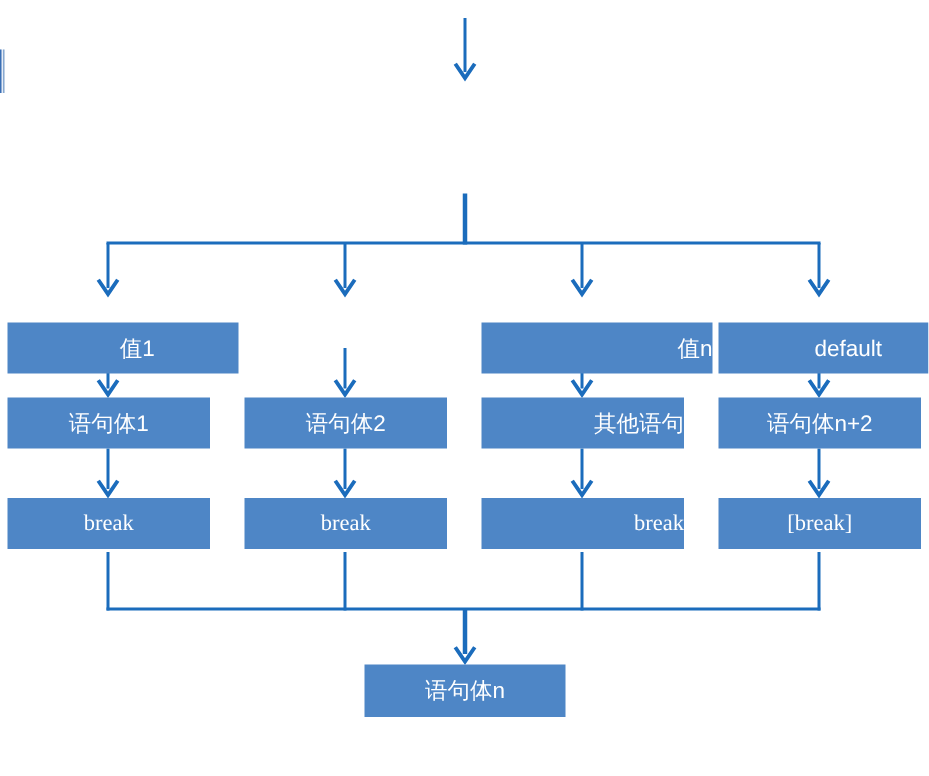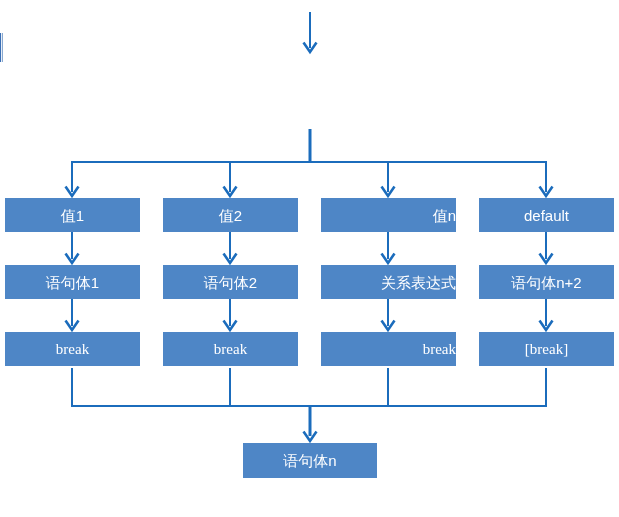--- a/index.html
+++ b/index.html
@@ -48,21 +48,21 @@
     line-height: 1;
   }
   .box {
     width: 135px;
     height: 34px;
   }
   .col-1 { left: 5px; }
   .col-2 { left: 163px; }
   .col-3 { left: 321px; justify-content: flex-end; }
   .col-4 { left: 479px; justify-content: center; }
-  .row-1 { top: 198px; }
+  .row-1 { top: 215px; padding-left: 19px; }
   .row-2 { top: 265px; }
   .row-3 { top: 332px; font-family: Liberation Serif, serif; }
   .diamond {
     left: 230px;
     top: 54px;
     width: 160px;
     height: 76px;
     clip-path: polygon(50% 0, 100% 50%, 50% 100%, 0 50%);
   }
   .end-box {
@@ -140,38 +140,35 @@
       <path class="ln" d="M71 406 H547"></path>
       <path class="ln-thick" d="M310 406 V436"></path>
       <path class="ah" d="M303.5 431.5 L310 441 L316.5 431.5"></path>
     </g>
   </svg>
 
 
   <div class="node box col-1 row-1">
     <span>值1</span>
   </div>
-  <div class="node box col-2 row-1">
-    <span>值2</span>
-  </div>
   <div class="node box col-3 row-1">
     <span>值n</span>
   </div>
   <div class="node box col-4 row-1">
     <span>default</span>
   </div>
 
   <div class="node box col-1 row-2">
     <span>语句体1</span>
   </div>
   <div class="node box col-2 row-2">
     <span>语句体2</span>
   </div>
   <div class="node box col-3 row-2">
-    <span>关系表达式</span>
+    <span>其他语句</span>
   </div>
   <div class="node box col-4 row-2">
     <span>语句体n+2</span>
   </div>
 
   <div class="node box col-1 row-3">
     <span>break</span>
   </div>
   <div class="node box col-2 row-3">
     <span>break</span>

